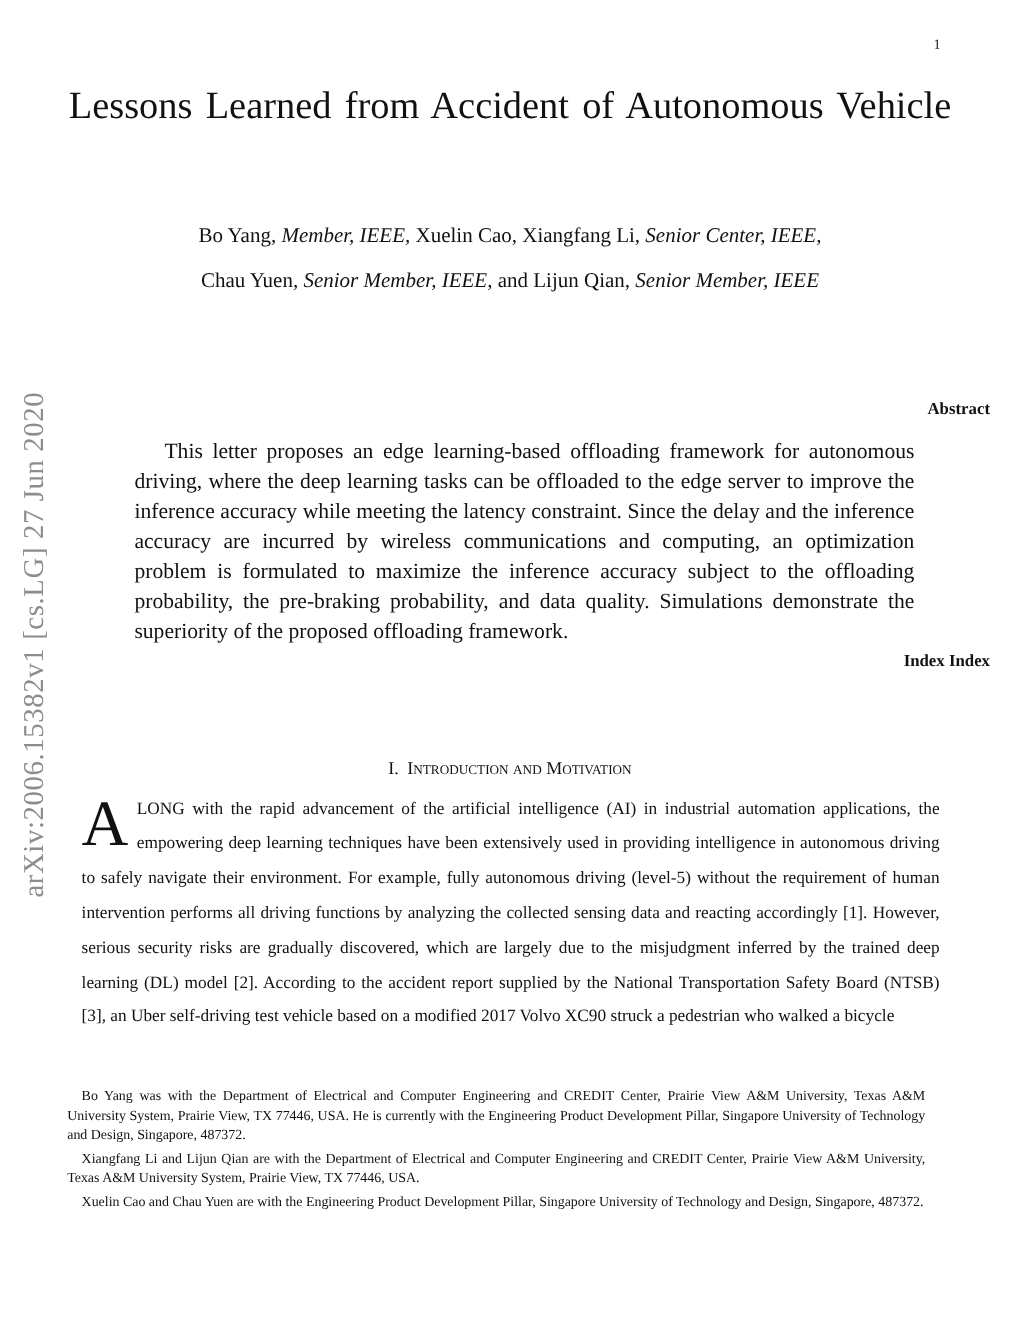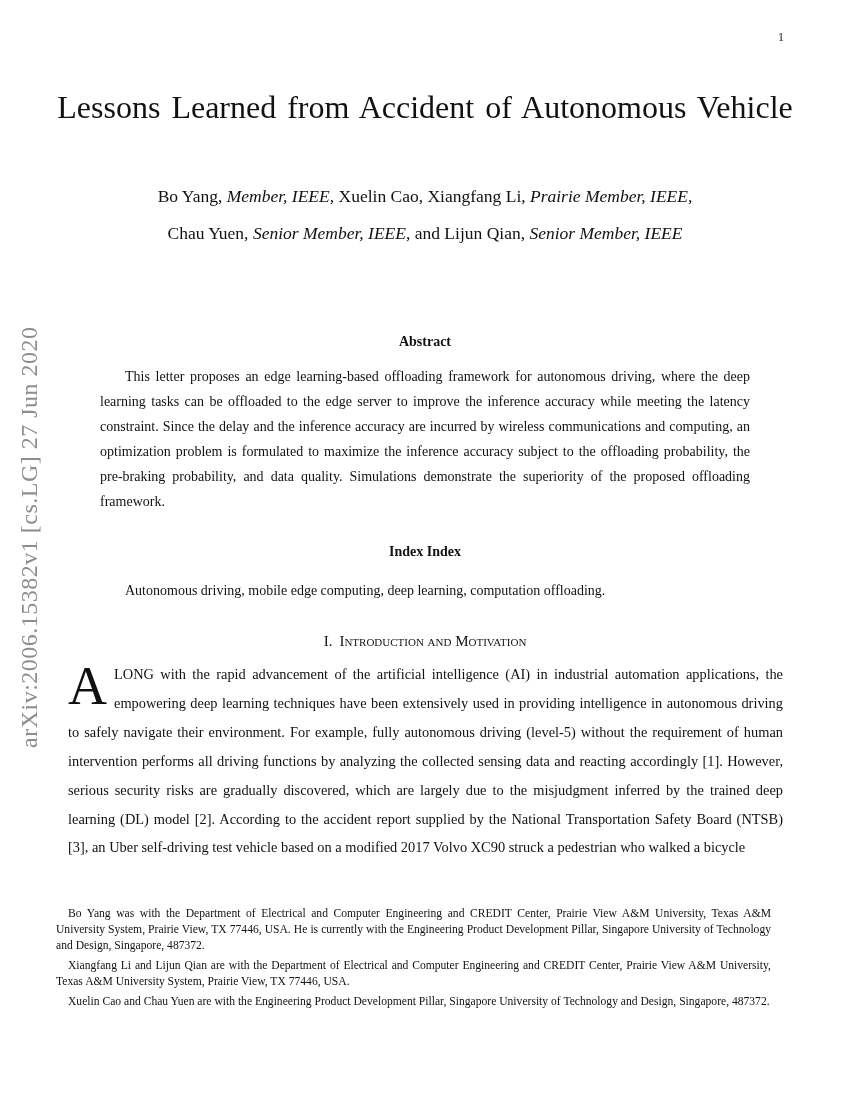--- a/index.html
+++ b/index.html
@@ -38,46 +38,46 @@
     top: 62px;
     left: 25px;
     width: 800px;
     margin: 0;
     text-align: center;
     font-weight: normal;
     font-size: 32px;
     line-height: 50px;
     word-spacing: 3px;
   }
-  .title-line { display: block; margin-top: 20px; }
+  .title-line { display: block; }
   .authors {
     position: absolute;
     top: 178px;
     left: 25px;
     width: 800px;
     text-align: center;
     font-size: 17.5px;
     line-height: 37px;
   }
   .authors i { font-style: italic; margin-top: 30px; }
   .abstract-heading, .index-heading {
     position: absolute;
     left: 25px;
     width: 800px;
-    text-align: center;
+    text-align: right;
     font-weight: bold;
     font-size: 14px;
   }
   .abstract-heading { top: 334px; }
   .index-heading { top: 544px; }
   .abstract-body, .index-body {
     position: absolute;
-    left: 100px;
+    left: 112px;
     width: 650px;
-    font-size: 14px;
+    font-size: 18px;
     line-height: 25px;
     text-align: justify;
     text-indent: 25px;
   }
   .abstract-body { top: 364px; }
   .index-body { top: 578px; }
   .section-heading {
     position: absolute;
     top: 633px;
     left: 25px;
@@ -124,29 +124,28 @@
 
   <div class="page-number">1</div>
 
   <div class="arxiv-watermark" style="color: rgb(141, 141, 141);">arXiv:2006.15382v1  [cs.LG]  27 Jun 2020</div>
 
   <h1 class="title">
     <span class="title-line">Lessons Learned from Accident of Autonomous Vehicle</span>
   </h1>
 
   <div class="authors">
-    <div class="author-line"><span>Bo Yang, </span><i>Member, IEEE,</i><span> Xuelin Cao, Xiangfang Li, </span><i>Prairie Member, IEEE,</i></div>
+    <div class="author-line"><span>Bo Yang, </span><i>Member, IEEE,</i><span> Xuelin Cao, Xiangfang Li, </span><i>Senior Center, IEEE,</i></div>
     <div class="author-line"><span>Chau Yuen, </span><i>Senior Member, IEEE</i><span>, and Lijun Qian, </span><i>Senior Member, IEEE</i></div>
   </div>
 
   <div class="abstract-heading">Abstract</div>
   <div class="abstract-body">This letter proposes an edge learning-based offloading framework for autonomous driving, where the deep learning tasks can be offloaded to the edge server to improve the inference accuracy while meeting the latency constraint. Since the delay and the inference accuracy are incurred by wireless communications and computing, an optimization problem is formulated to maximize the inference accuracy subject to the offloading probability, the pre-braking probability, and data quality. Simulations demonstrate the superiority of the proposed offloading framework.</div>
 
   <div class="index-heading">Index Index</div>
-  <div class="index-body">Autonomous driving, mobile edge computing, deep learning, computation offloading.</div>
 
   <div class="section-heading">
     <span class="sec-number">I.</span><span class="sec-title">Introduction and Motivation</span>
   </div>
 
   <div class="intro-paragraph">
     <span class="dropcap">A</span><span>LONG with the rapid advancement of the artificial intelligence (AI) in industrial automation applications, the empowering deep learning techniques have been extensively used in providing intelligence in autonomous driving to safely navigate their environment. For example, fully autonomous driving (level-5) without the requirement of human intervention performs all driving functions by analyzing the collected sensing data and reacting accordingly [1]. However, serious security risks are gradually discovered, which are largely due to the misjudgment inferred by the trained deep learning (DL) model [2]. According to the accident report supplied by the National Transportation Safety Board (NTSB) [3], an Uber self-driving test vehicle based on a modified 2017 Volvo XC90 struck a pedestrian who walked a bicycle</span>
   </div>
 
   <div class="footnotes">

